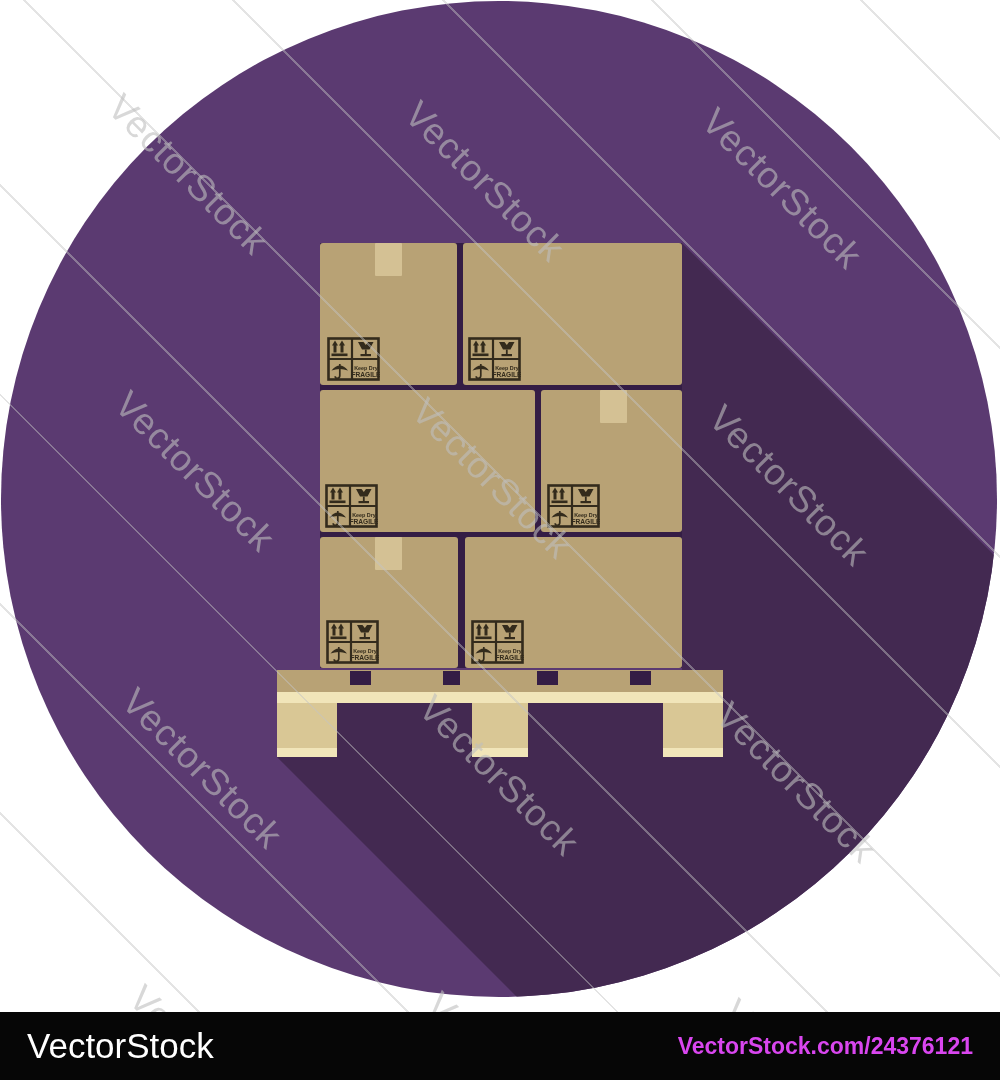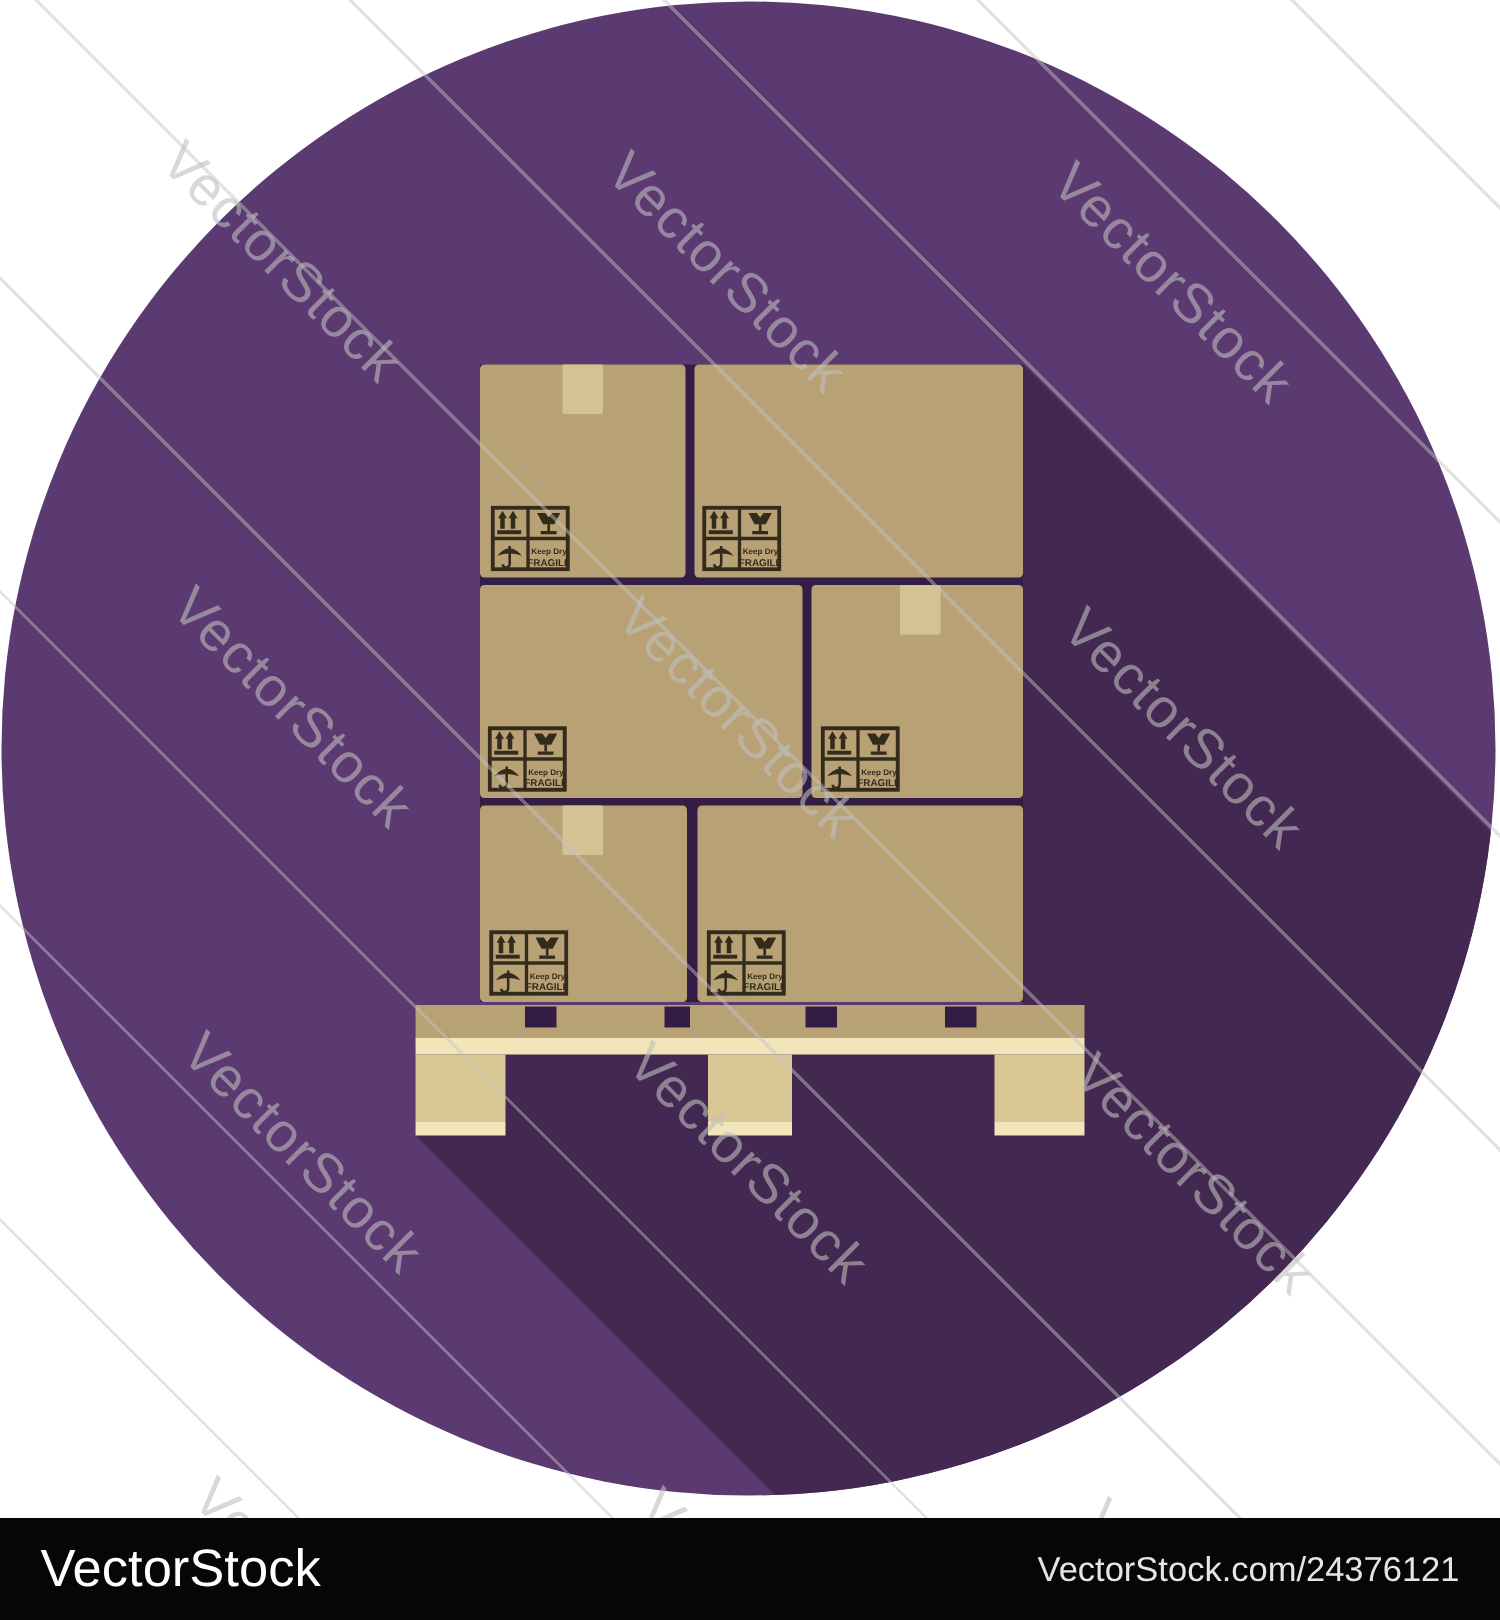--- a/index.html
+++ b/index.html
@@ -39,21 +39,21 @@
     position:absolute;white-space:nowrap;
     font-size:37px;letter-spacing:1px;color:rgba(190,190,190,0.6);
   }
   
   .footer{
     position:absolute;left:0;top:1012px;width:1000px;height:68px;
     background:#060606;z-index:10;display:flex;align-items:center;
     justify-content:space-between;box-sizing:border-box;padding:0 27px;
   }
   .brand{color:#ffffff;font-size:35px;letter-spacing:0px;}
-  .url{color:#e5e5e5;font-size:23px;}
+  .url{color:#d946ef;font-size:23px;font-weight:bold;}
   .ink{fill:var(--ink,#332b1c);}
   .ink-stroke{stroke:var(--ink,#332b1c);fill:none;}
 </style>
 </head>
 <body>
 
 <div class="stage">
 
   <div class="circle">
     <div class="circle-inner">

